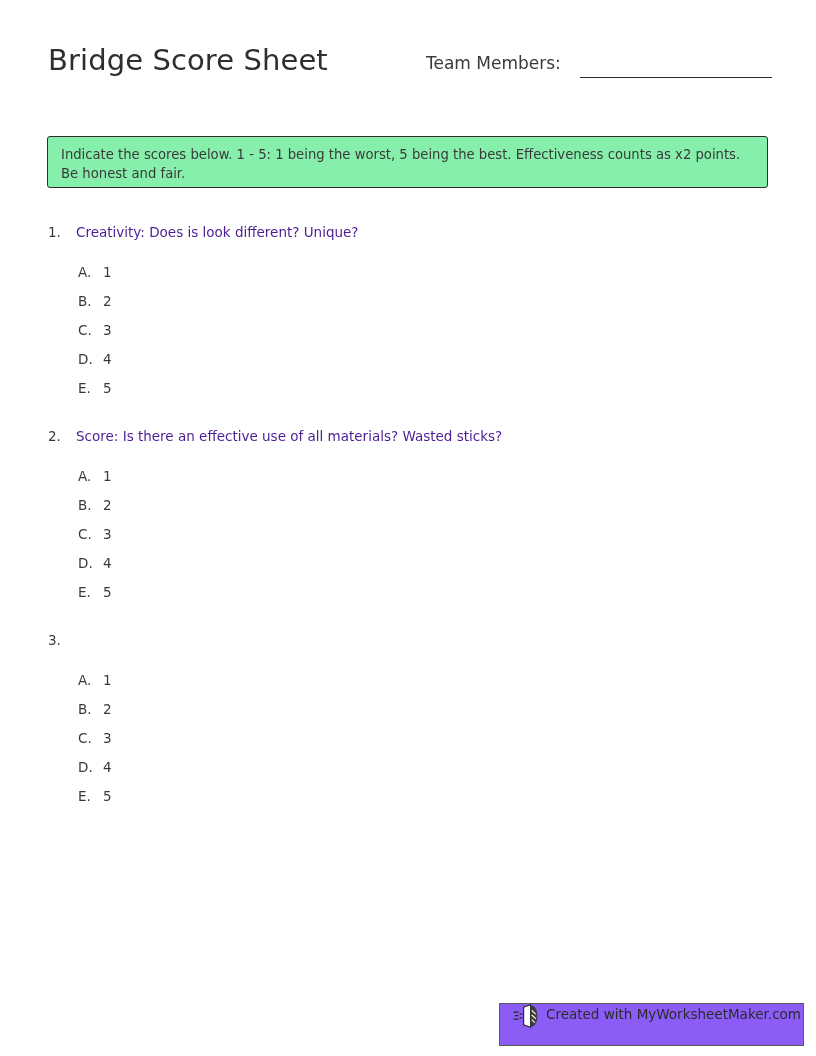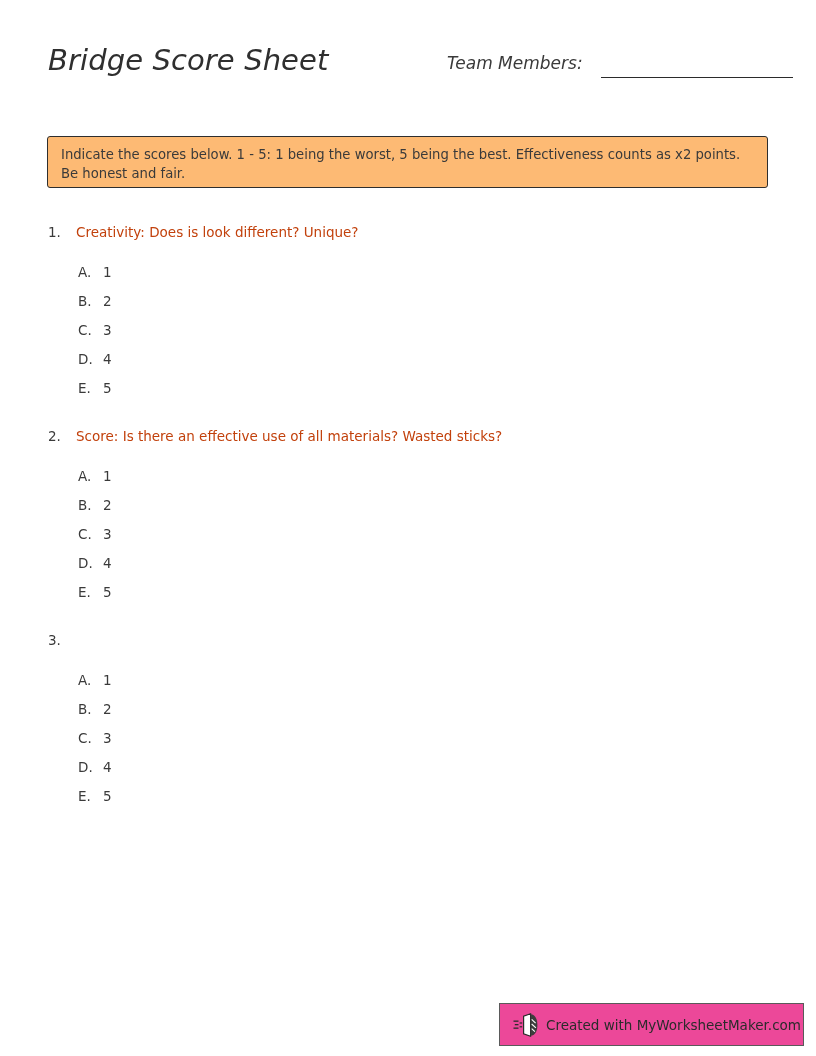--- a/index.html
+++ b/index.html
@@ -18,36 +18,35 @@
     overflow: hidden;
   }
 
   
   .header {
     position: absolute;
     left: 0;
     top: 40px;
     width: 816px;
     height: 56px;
-    font-style: italic;
   }
   .page-title {
     position: absolute;
     left: 48px;
     top: 0;
     font-size: 29px;
     font-weight: 400;
     color: #2f2f2f;
     letter-spacing: 0.1px;
     line-height: 40px;
     white-space: nowrap;
   }
   .team-block {
     position: absolute;
-    left: 447px;
+    left: 426px;
     top: 12px;
     width: 350px;
     height: 32px;
   }
   .team-label {
     position: absolute;
     left: 0;
     top: 0;
     font-size: 17px;
     font-weight: 400;
@@ -66,21 +65,21 @@
 
   
   .instruction-box {
     position: absolute;
     left: 47px;
     top: 136px;
     width: 721px;
     height: 52px;
     border: 1.2px solid #2e2e2e;
     border-radius: 3px;
-    background: #fdba74;
+    background: #86efac;
     padding: 8px 12px 8px 13px;
   }
   .instruction-text {
     font-size: 13.2px;
     line-height: 19px;
     color: #3a3a3a;
     margin: 0;
   }
 
   
@@ -106,21 +105,21 @@
     font-size: 13.5px;
     line-height: 20px;
     color: #3a3a3a;
   }
   .question-text {
     position: absolute;
     left: 76px;
     top: 0;
     font-size: 13.5px;
     line-height: 20px;
-    color: #c2410c;
+    color: #4c1d95;
     white-space: nowrap;
   }
   .options {
     position: relative;
     margin-top: 11px;
     list-style: none;
     padding: 0;
   }
   .option-row {
     position: relative;
@@ -144,23 +143,22 @@
   }
 
   
   .footer-badge {
     position: absolute;
     left: 499px;
     top: 1003px;
     width: 305px;
     height: 43px;
     border: 1.1px solid #5a5a5a;
-    background: #ec4899;
+    background: #8b5cf6;
     display: flex;
-    align-items: center;
     padding-left: 13px;
   }
   .footer-logo {
     width: 26px;
     height: 24px;
     flex: 0 0 auto;
     margin-right: 7px;
     display: block;
   }
   .footer-text {

